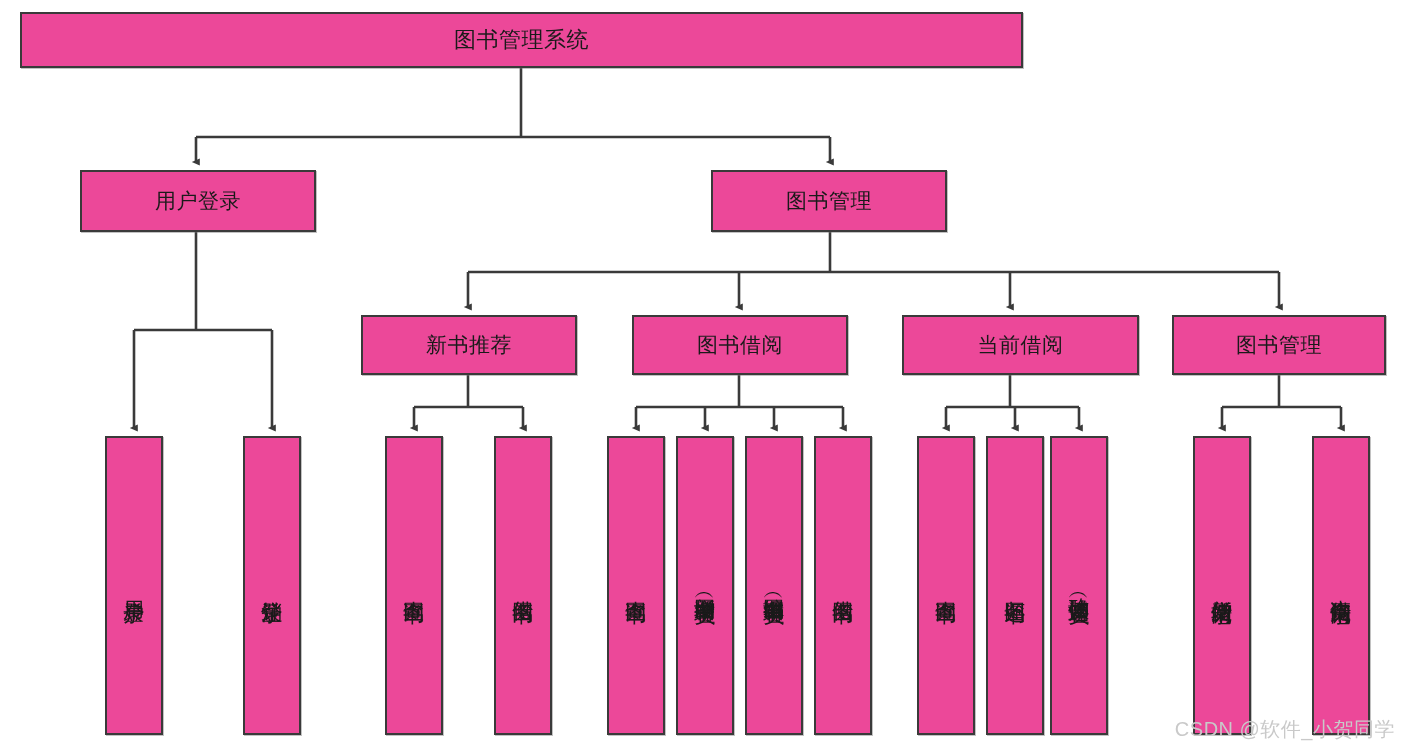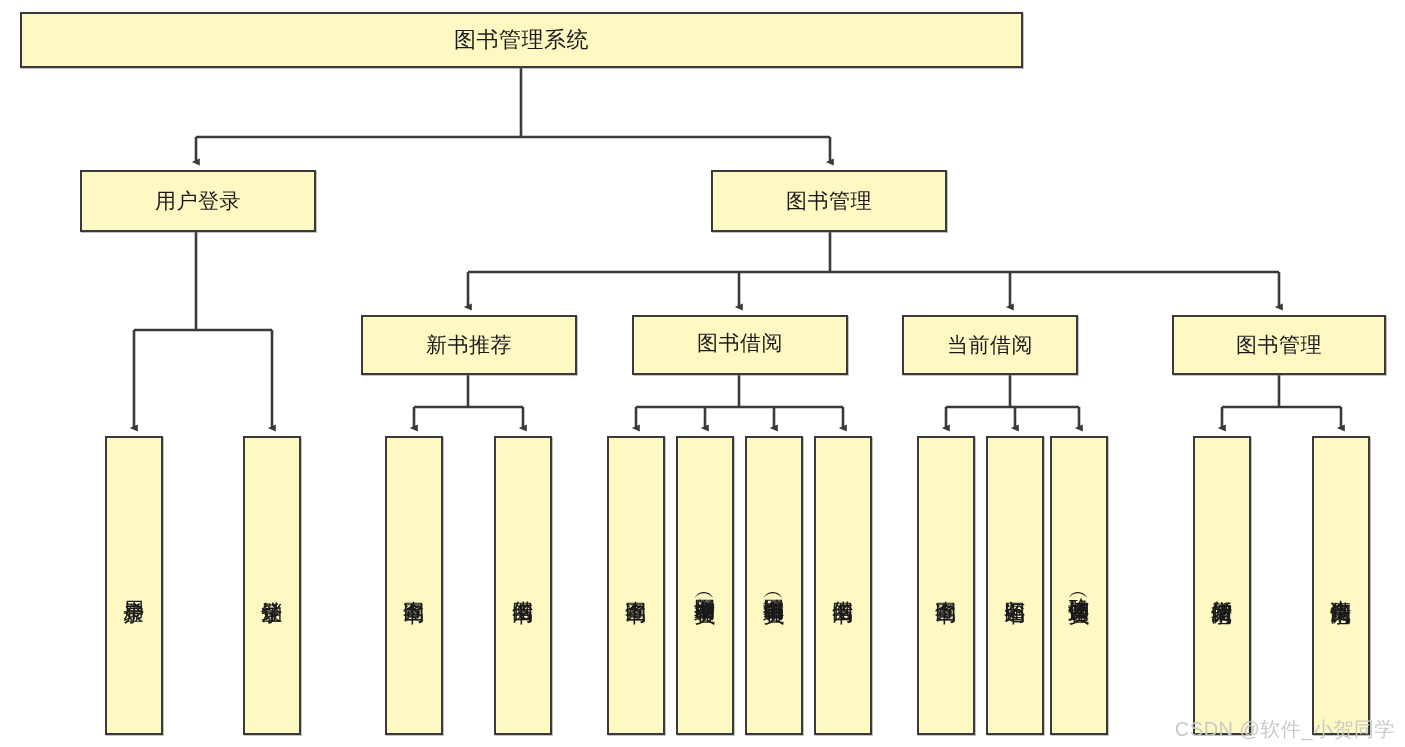--- a/index.html
+++ b/index.html
@@ -21,21 +21,21 @@
     position: absolute;
     left: 0;
     top: 0;
     width: 1405px;
     height: 747px;
     pointer-events: none;
   }
   .node {
     position: absolute;
     box-sizing: border-box;
-    background: #fef9c3;
+    background: #ec4899;
     border: 2px solid #3a3a3a;
     display: flex;
     align-items: center;
     justify-content: center;
     color: #1a1a1a;
     box-shadow: 1px 1px 0 rgba(120,120,120,0.45);
   }
   .node .label {
     display: block;
     text-align: center;
@@ -134,24 +134,24 @@
   <div class="node horiz" style="left:80px; top:170px; width:236px; height:62px;">
     <span class="label">用户登录</span>
   </div>
   <div class="node horiz" style="left:711px; top:170px; width:236px; height:62px;">
     <span class="label">图书管理</span>
   </div>
 
   <div class="node horiz" style="left:361px; top:315px; width:216px; height:60px;">
     <span class="label">新书推荐</span>
   </div>
-  <div class="node horiz" style="left:632px; top:315px; width:216px; height:60px;font-family:Liberation Mono, monospace;">
+  <div class="node horiz" style="left:632px; top:315px; width:216px; height:60px;">
     <span class="label">图书借阅</span>
   </div>
-  <div class="node horiz" style="left:902px; top:315px; width:176px; height:60px;">
+  <div class="node horiz" style="left:902px; top:315px; width:237px; height:60px;">
     <span class="label">当前借阅</span>
   </div>
   <div class="node horiz" style="left:1172px; top:315px; width:214px; height:60px;">
     <span class="label">图书管理</span>
   </div>
 
   <div class="node vert" style="left:105px; top:436px; width:58px; height:299px;">
     <span class="label">用户登录</span>
   </div>
   <div class="node vert" style="left:243px; top:436px; width:58px; height:299px;">

